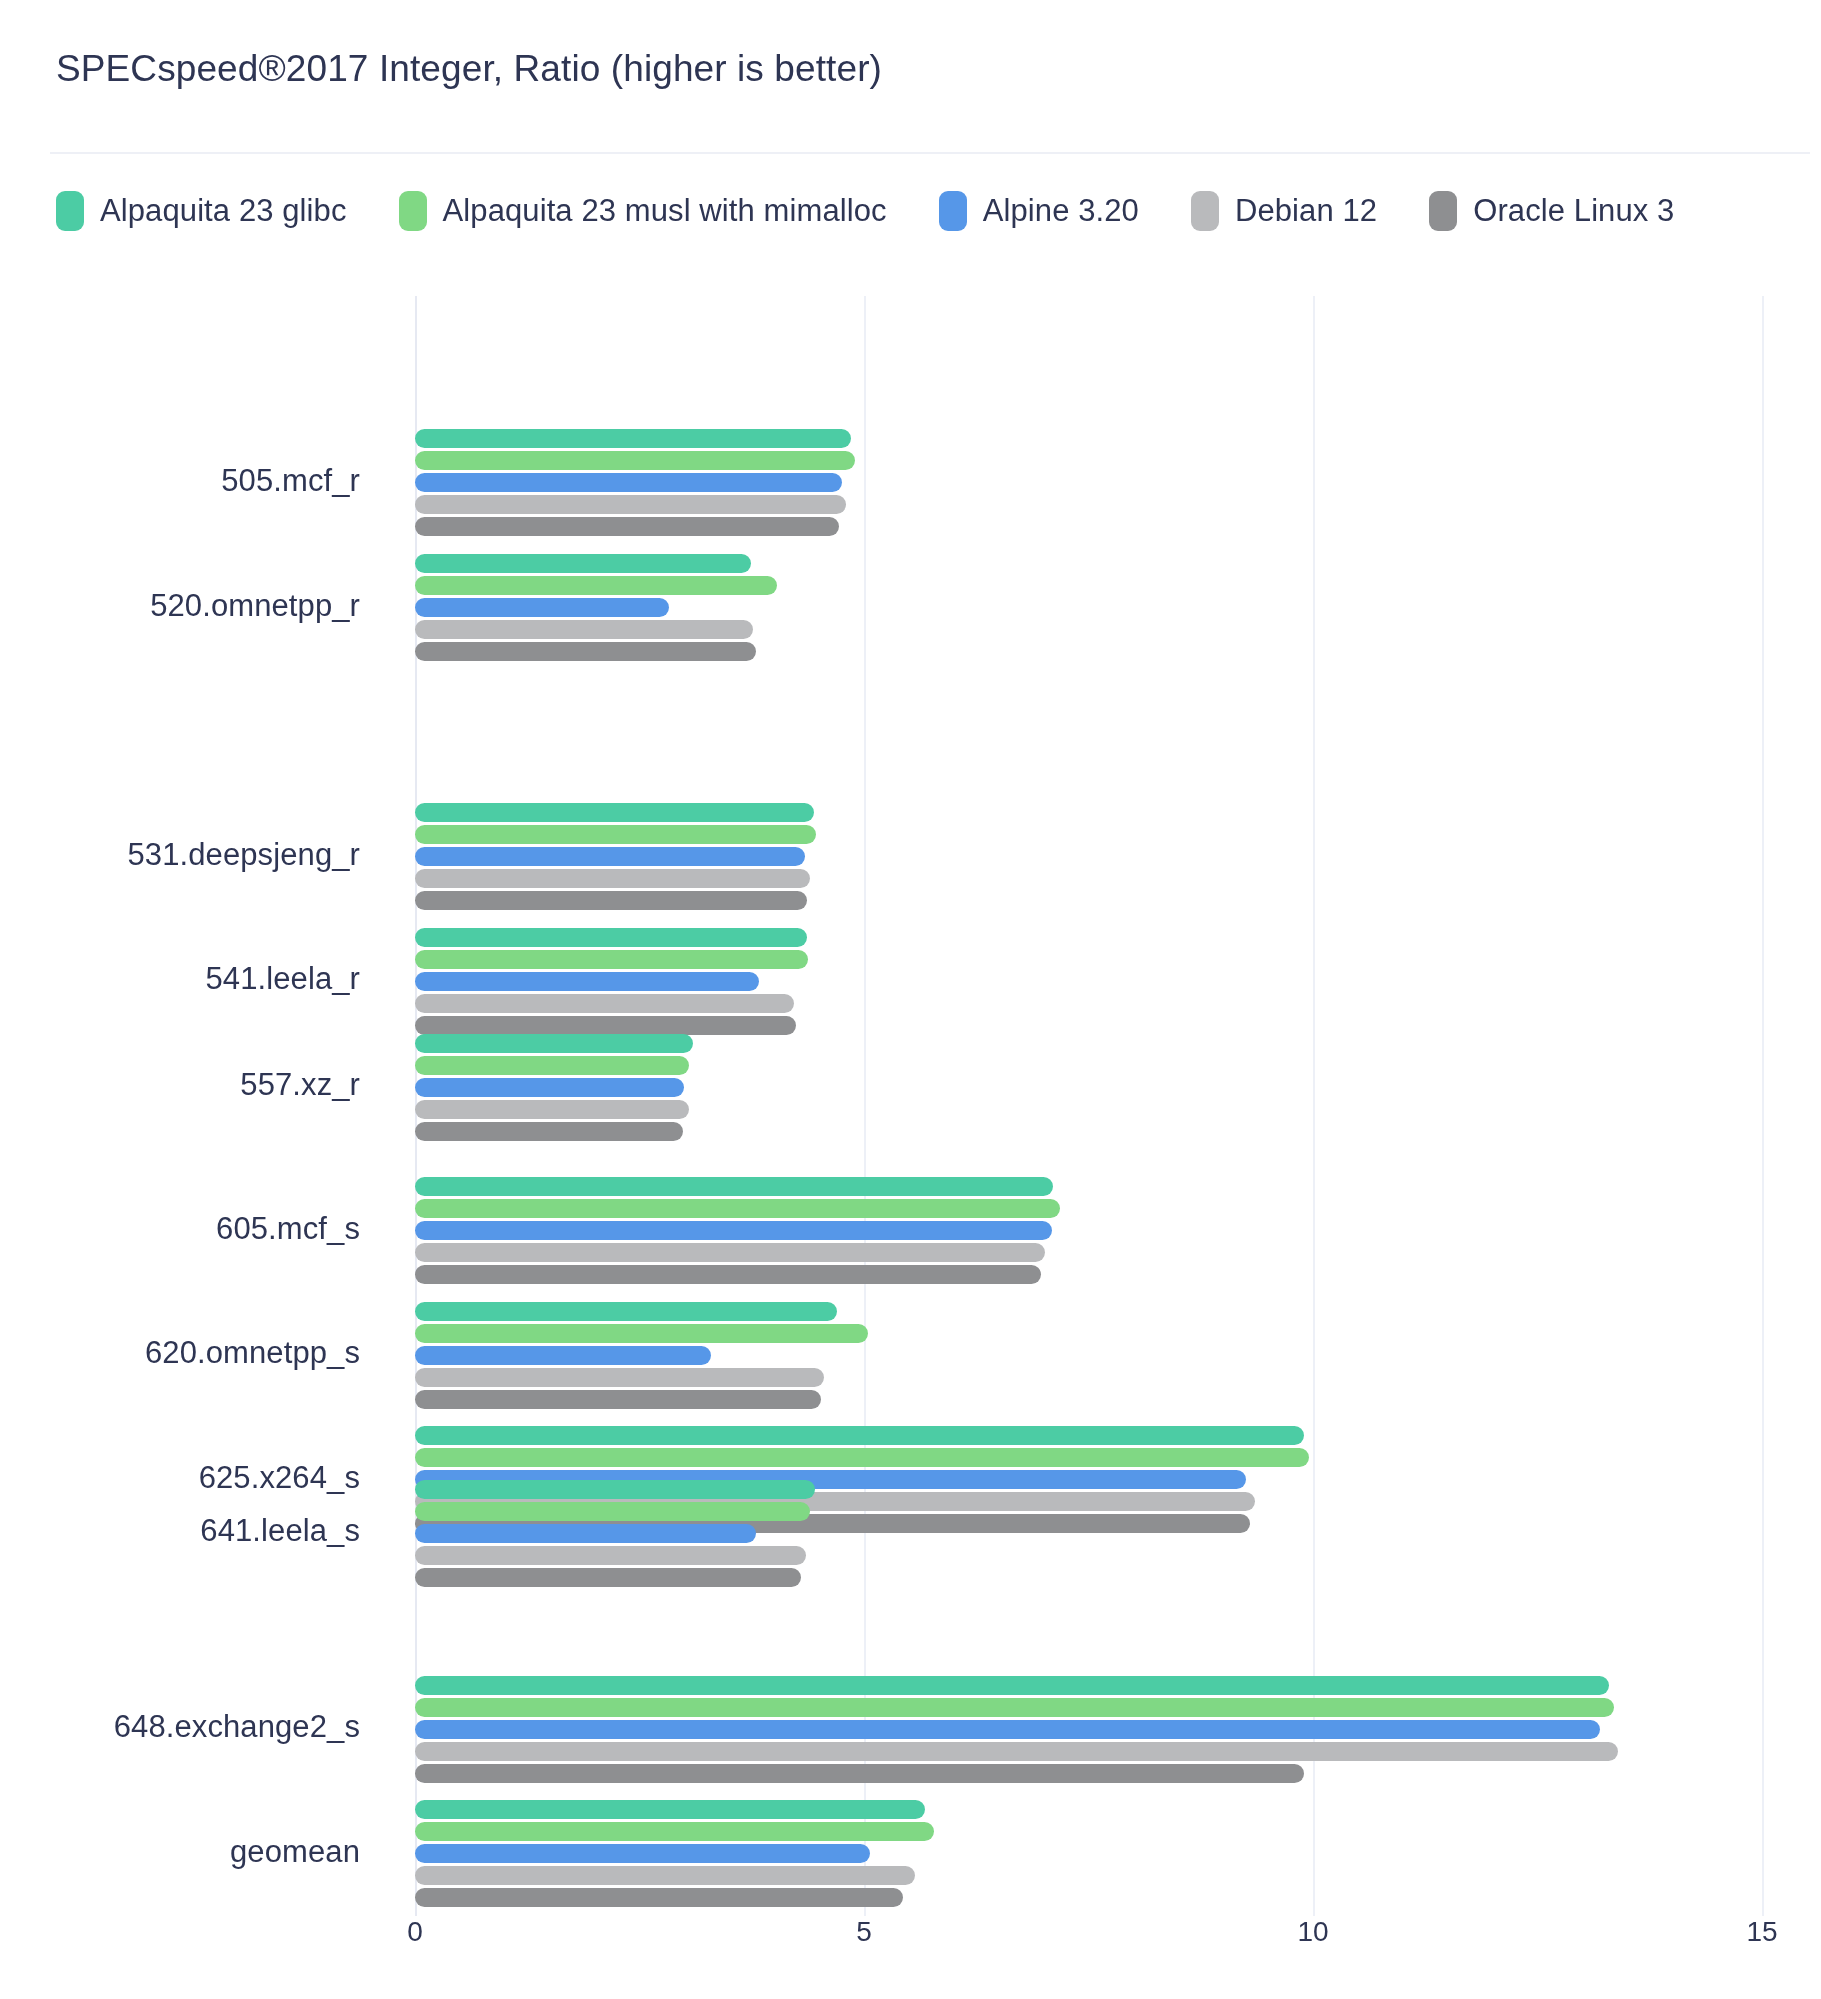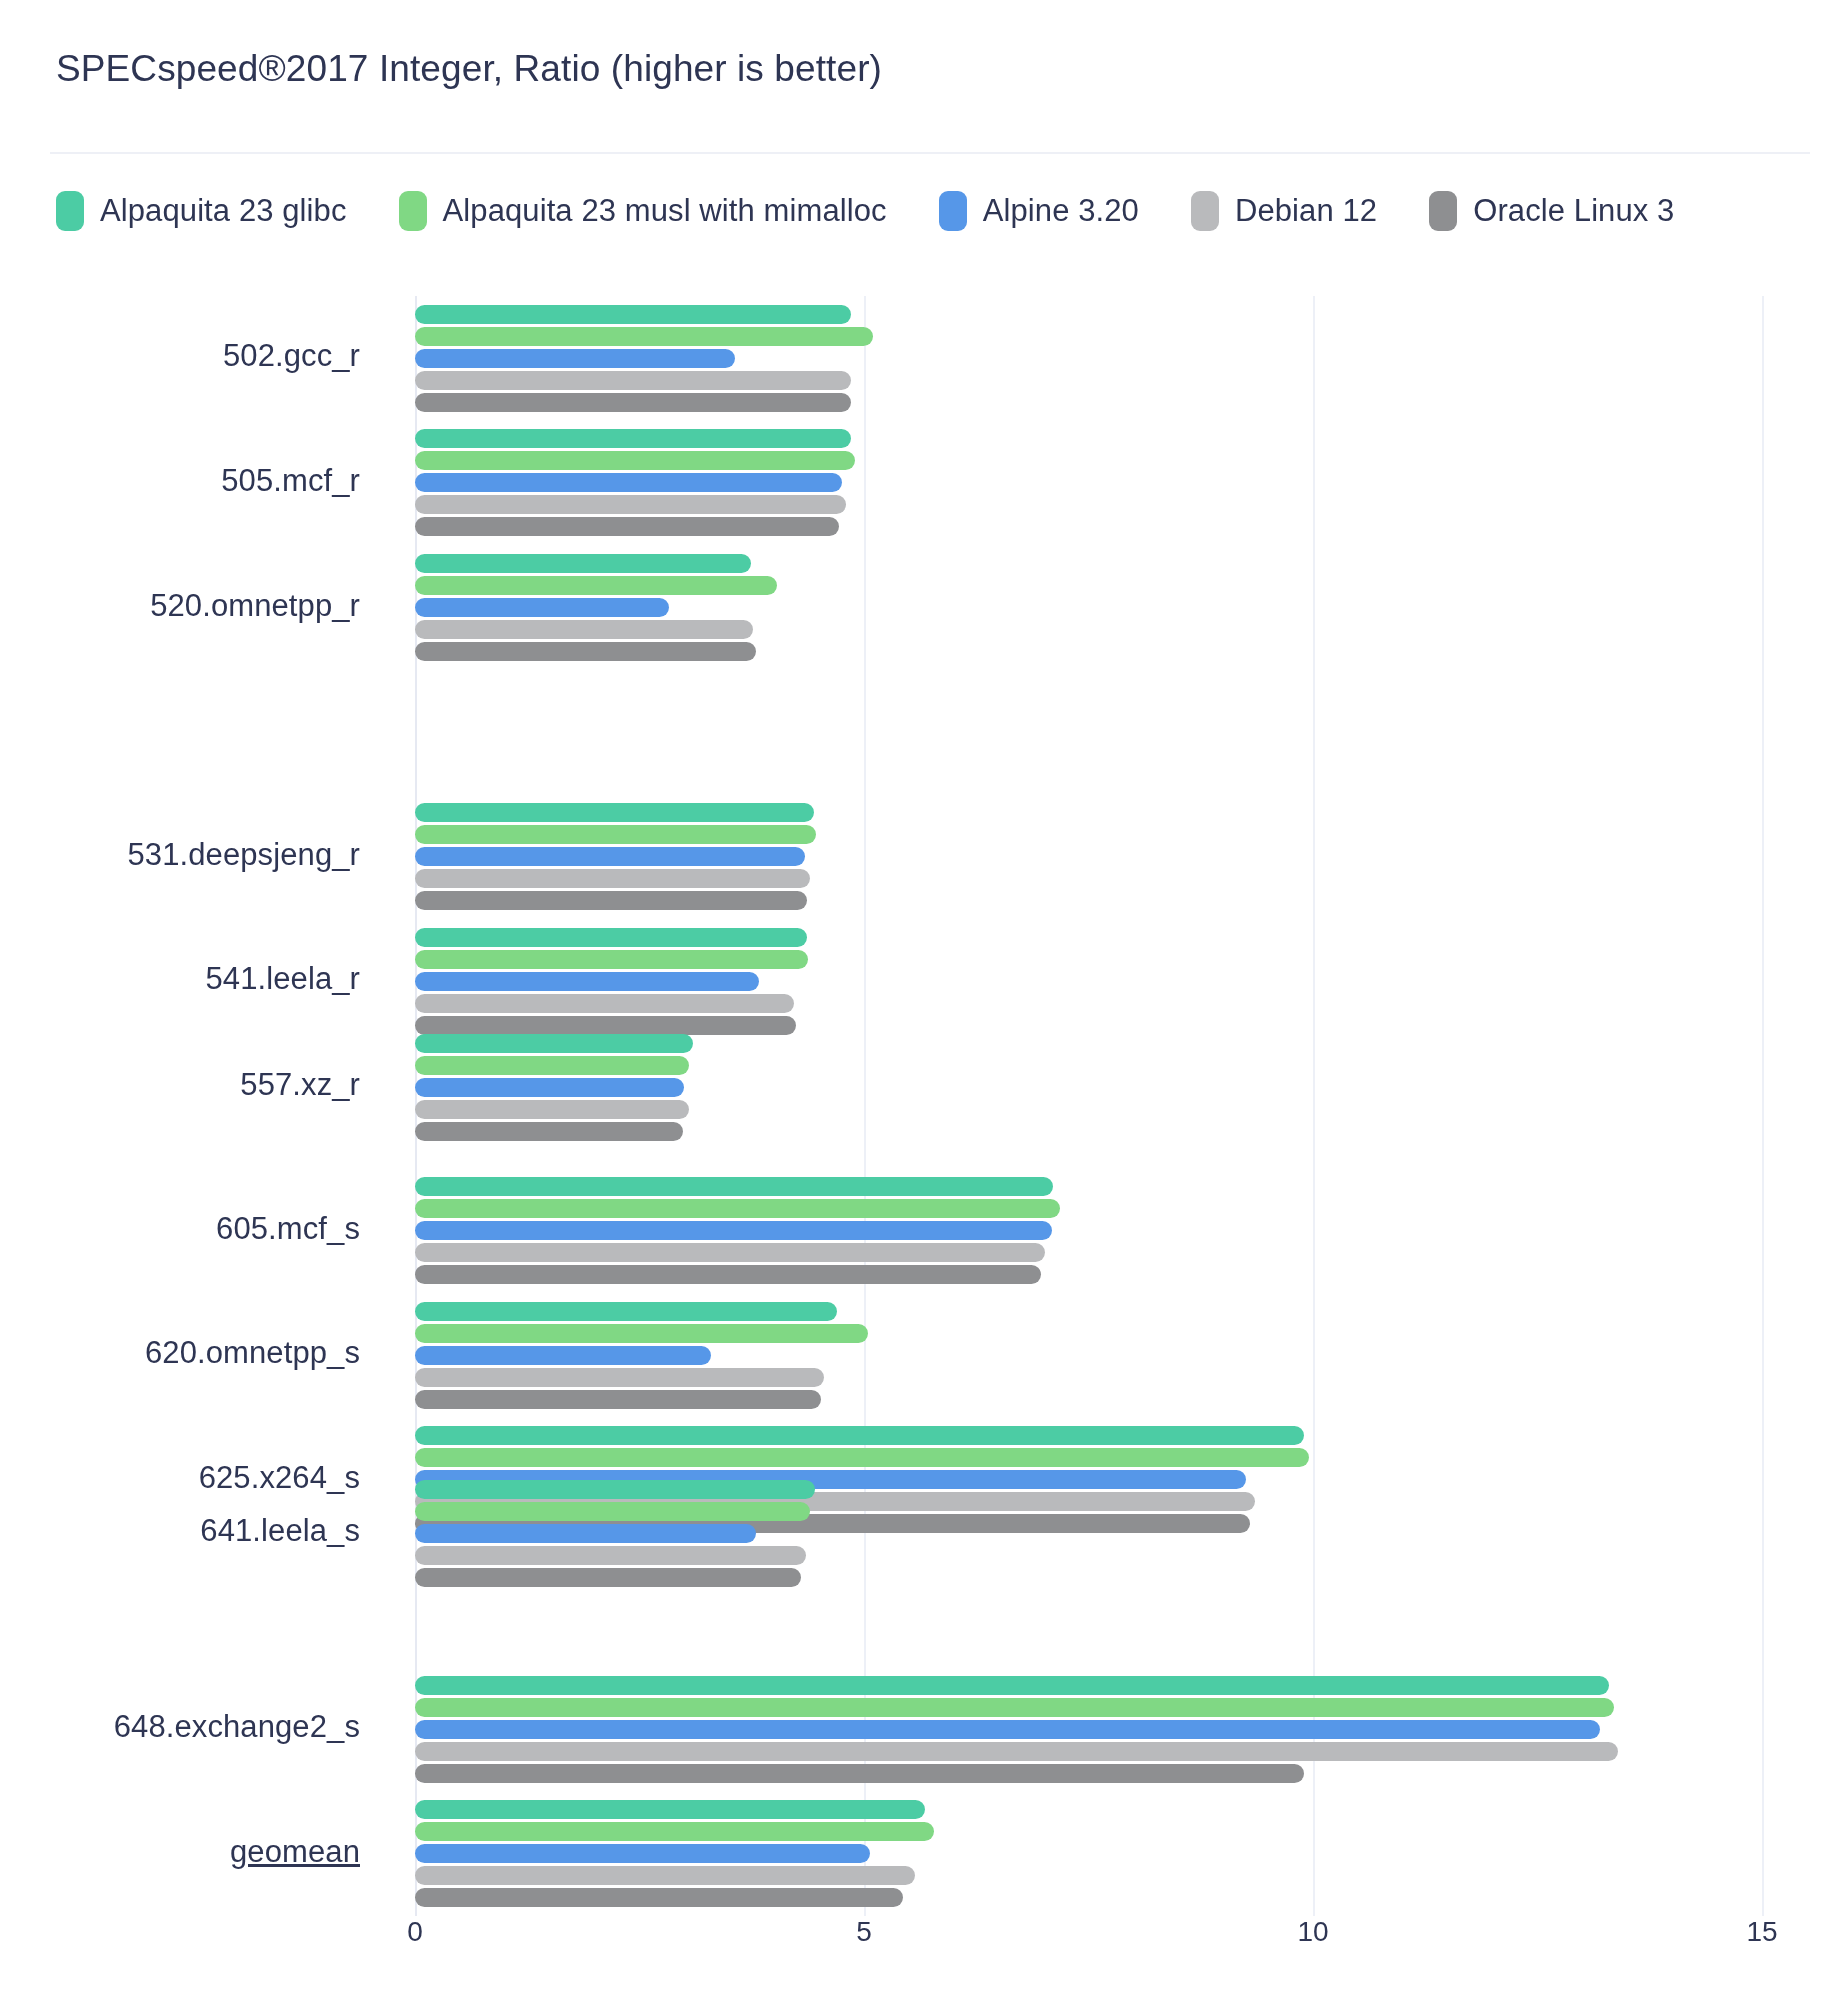--- a/index.html
+++ b/index.html
@@ -180,30 +180,20 @@
     </div>
 
   <div class="plot">
     <div class="grid-layer" id="grid-layer">
         <div class="gridline axis-zero" style="left: 415px;"></div>
         <div class="gridline" style="left: 864px;"></div>
         <div class="gridline" style="left: 1313px;"></div>
         <div class="gridline" style="left: 1762px;"></div>
       </div>
     <div class="rows" id="rows">
-        <div class="row" style="top: 0px; height: 124.615px;">
-          <div class="row-label" style="top: 42.3077px;">502.gcc_r</div>
-          <div class="bars">
-            <div class="bar" title="Alpaquita 23 glibc: 4.85" style="top: 8.80769px; width: 435.53px; background: rgb(76, 204, 164);"></div>
-            <div class="bar" title="Alpaquita 23 musl with mimalloc: 5.1" style="top: 30.8077px; width: 457.98px; background: rgb(128, 216, 132);"></div>
-            <div class="bar" title="Alpine 3.20: 3.56" style="top: 52.8077px; width: 319.688px; background: rgb(86, 151, 232);"></div>
-            <div class="bar" title="Debian 12: 4.85" style="top: 74.8077px; width: 435.53px; background: rgb(185, 186, 188);"></div>
-            <div class="bar" title="Oracle Linux 9: 4.85" style="top: 96.8077px; width: 435.53px; background: rgb(142, 143, 145);"></div>
-          </div>
-        </div>
         <div class="row" style="top: 124.615px; height: 124.615px;">
           <div class="row-label" style="top: 42.3077px;">505.mcf_r</div>
           <div class="bars">
             <div class="bar" title="Alpaquita 23 glibc: 4.85" style="top: 8.80769px; width: 435.53px; background: rgb(76, 204, 164);"></div>
             <div class="bar" title="Alpaquita 23 musl with mimalloc: 4.9" style="top: 30.8077px; width: 440.02px; background: rgb(128, 216, 132);"></div>
             <div class="bar" title="Alpine 3.20: 4.75" style="top: 52.8077px; width: 426.55px; background: rgb(86, 151, 232);"></div>
             <div class="bar" title="Debian 12: 4.8" style="top: 74.8077px; width: 431.04px; background: rgb(185, 186, 188);"></div>
             <div class="bar" title="Oracle Linux 9: 4.72" style="top: 96.8077px; width: 423.856px; background: rgb(142, 143, 145);"></div>
           </div>
         </div>
@@ -291,21 +281,21 @@
           <div class="row-label" style="top: 42.3077px;">648.exchange2_s</div>
           <div class="bars">
             <div class="bar" title="Alpaquita 23 glibc: 13.3" style="top: 8.80769px; width: 1194.34px; background: rgb(76, 204, 164);"></div>
             <div class="bar" title="Alpaquita 23 musl with mimalloc: 13.35" style="top: 30.8077px; width: 1198.83px; background: rgb(128, 216, 132);"></div>
             <div class="bar" title="Alpine 3.20: 13.2" style="top: 52.8077px; width: 1185.36px; background: rgb(86, 151, 232);"></div>
             <div class="bar" title="Debian 12: 13.4" style="top: 74.8077px; width: 1203.32px; background: rgb(185, 186, 188);"></div>
             <div class="bar" title="Oracle Linux 9: 9.9" style="top: 96.8077px; width: 889.02px; background: rgb(142, 143, 145);"></div>
           </div>
         </div>
         <div class="row" style="top: 1495.38px; height: 124.615px;">
-          <div class="row-label" style="top: 42.3077px; text-decoration: underline;">geomean</div>
+          <div class="row-label" style="top: 42.3077px;">geomean</div>
           <div class="bars">
             <div class="bar" title="Alpaquita 23 glibc: 5.68" style="top: 8.80769px; width: 510.064px; background: rgb(76, 204, 164);"></div>
             <div class="bar" title="Alpaquita 23 musl with mimalloc: 5.78" style="top: 30.8077px; width: 519.044px; background: rgb(128, 216, 132);"></div>
             <div class="bar" title="Alpine 3.20: 5.07" style="top: 52.8077px; width: 455.286px; background: rgb(86, 151, 232);"></div>
             <div class="bar" title="Debian 12: 5.57" style="top: 74.8077px; width: 500.186px; background: rgb(185, 186, 188);"></div>
             <div class="bar" title="Oracle Linux 9: 5.43" style="top: 96.8077px; width: 487.614px; background: rgb(142, 143, 145);"></div>
           </div>
         </div>
       </div>
   </div>

